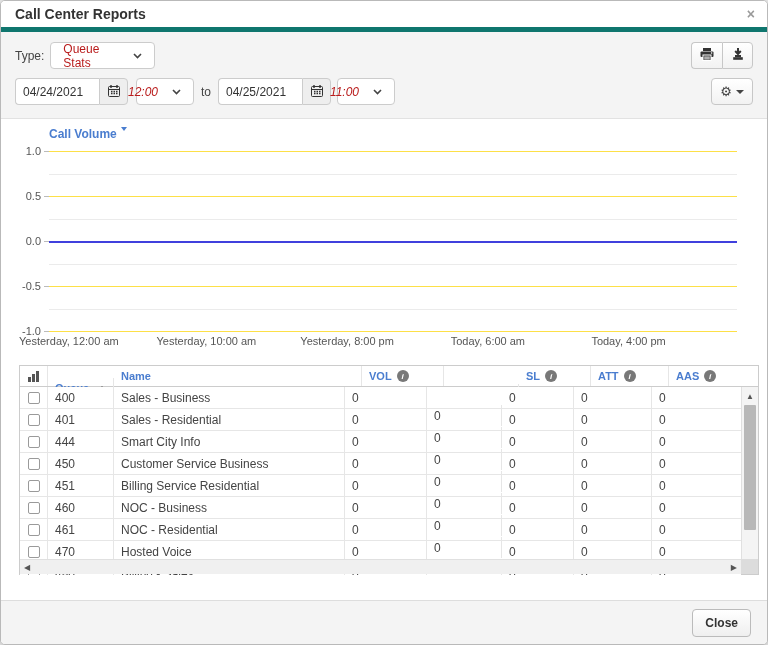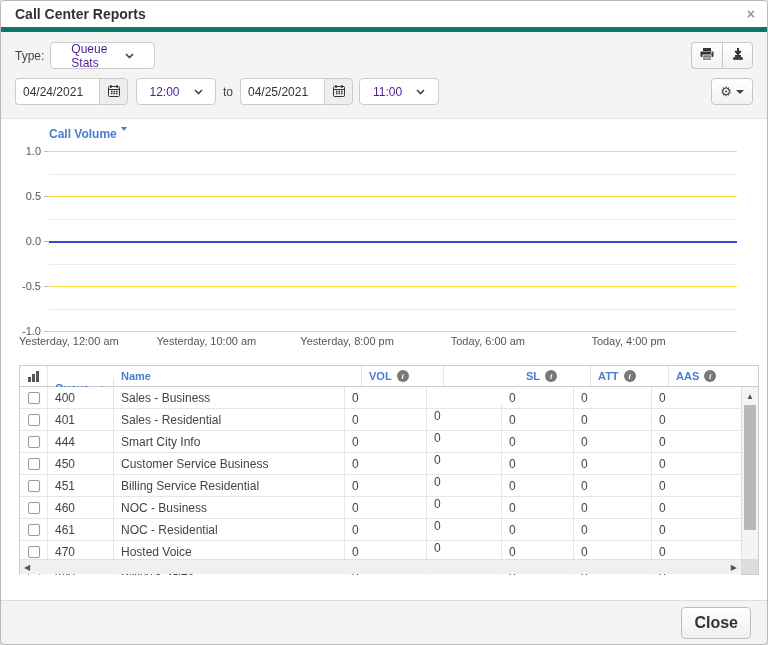--- a/index.html
+++ b/index.html
@@ -23,27 +23,27 @@
   
   .toolbar {
     position: absolute; top: 31px; left:0; right:0; height: 87px;
     background: #f4f4f4; border-bottom: 1px solid #e2e2e2; padding: 10px 14px 0 14px;
   }
   .tb-row { display:flex; align-items:center; }
   .tb-row.first { margin-bottom: 9px; }
   .tb-label { font-size: 12px; color:#444; margin-right: 6px; }
   .fake-select {
     background:#fff; border:1px solid #ccc; border-radius:4px; height: 27px;
-    display:inline-flex; align-items:center; font-size:12px; color:#4c1d95;
-    padding: 0 20px; cursor:pointer;
+    display:inline-flex; align-items:center; font-size:12px; color:#b91c1c;
+    padding: 0 12px; cursor:pointer;
   }
   .fake-select .chev { margin-left: 14px; }
   .chev svg { display:block; }
   .type-select { width: 105px; justify-content: space-between; }
-  .time-select { width: 80px; justify-content: center; }
+  .time-select { width: 58px; justify-content: flex-end; font-style: italic; }
   .spacer { flex: 1; }
   .input-group { display:inline-flex; height: 27px; }
   .date-input {
     width: 84px; height: 27px; border:1px solid #ccc; border-right: none;
     border-radius: 4px 0 0 4px; background:#fff; font-size:12px; color:#333;
     padding: 0 7px; font-family: "Liberation Sans", sans-serif;
   }
   .date-addon {
     width: 29px; height:27px; border:1px solid #ccc; border-radius: 0 4px 4px 0;
     background: #eee; display:flex; align-items:center; justify-content:center; cursor:pointer;
@@ -141,21 +141,21 @@
   .hscroll .arr { cursor:pointer; }
   .scroll-corner { position:absolute; right:0; bottom:0; width:17px; height:15px; background:#dcdcdc; }
   
   .modal-footer {
     position:absolute; left:0; right:0; bottom:0; height: 44px;
     background:#f4f4f4; border-top: 1px solid #ddd;
     display:flex; align-items:center; justify-content:flex-end; padding: 0 16px;
   }
   .close-btn {
     background: linear-gradient(#ffffff,#efefef); border: 1px solid #bbb; border-radius: 4px;
-    font-size: 16px; font-weight: bold; color:#333; padding: 6px 12px; cursor:pointer;
+    font-size: 12px; font-weight: bold; color:#333; padding: 6px 12px; cursor:pointer;
     font-family: "Liberation Sans", sans-serif;
   }
 </style>
 </head>
 <body>
 
 <div class="modal">
 
   <div class="modal-header">
     <span class="modal-title">Call Center Reports</span>

